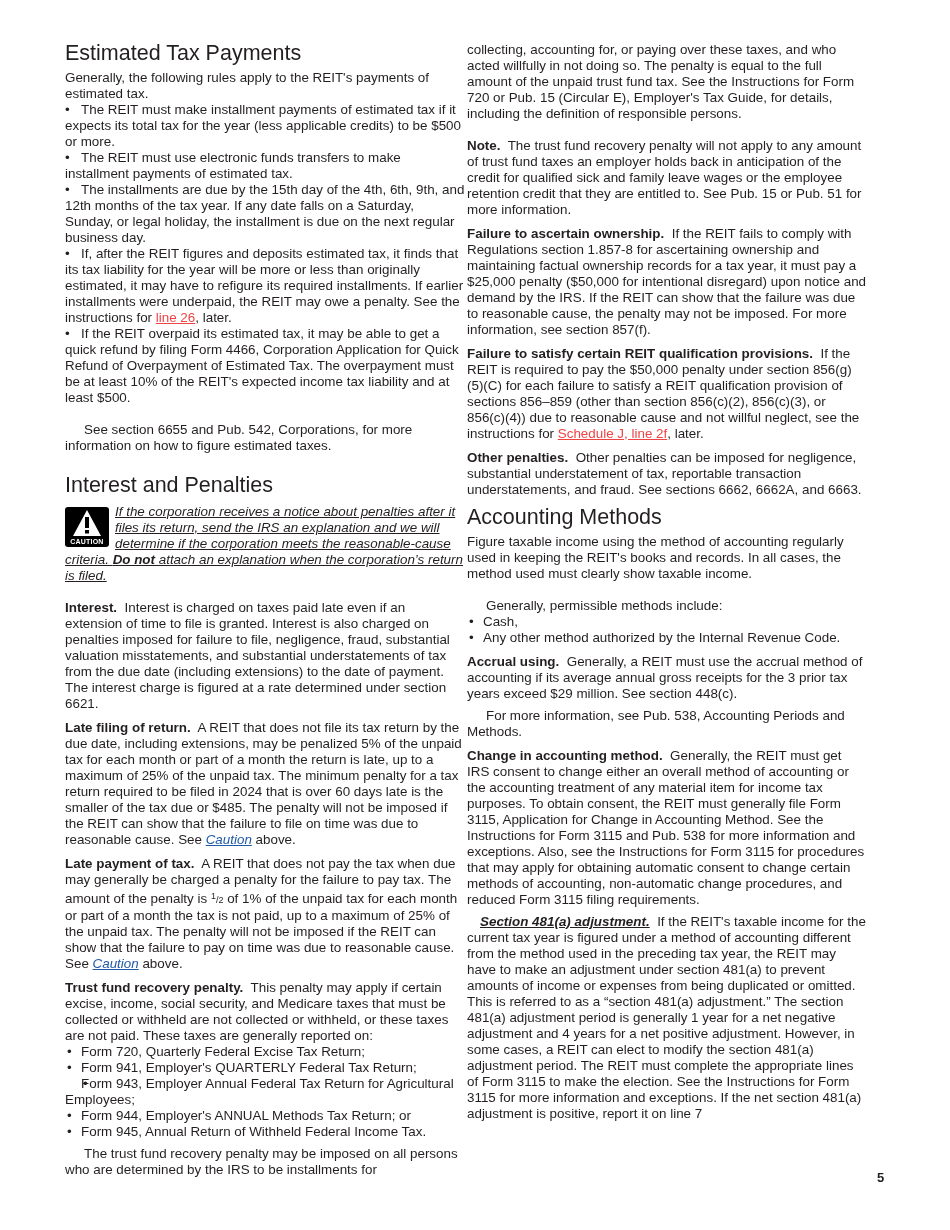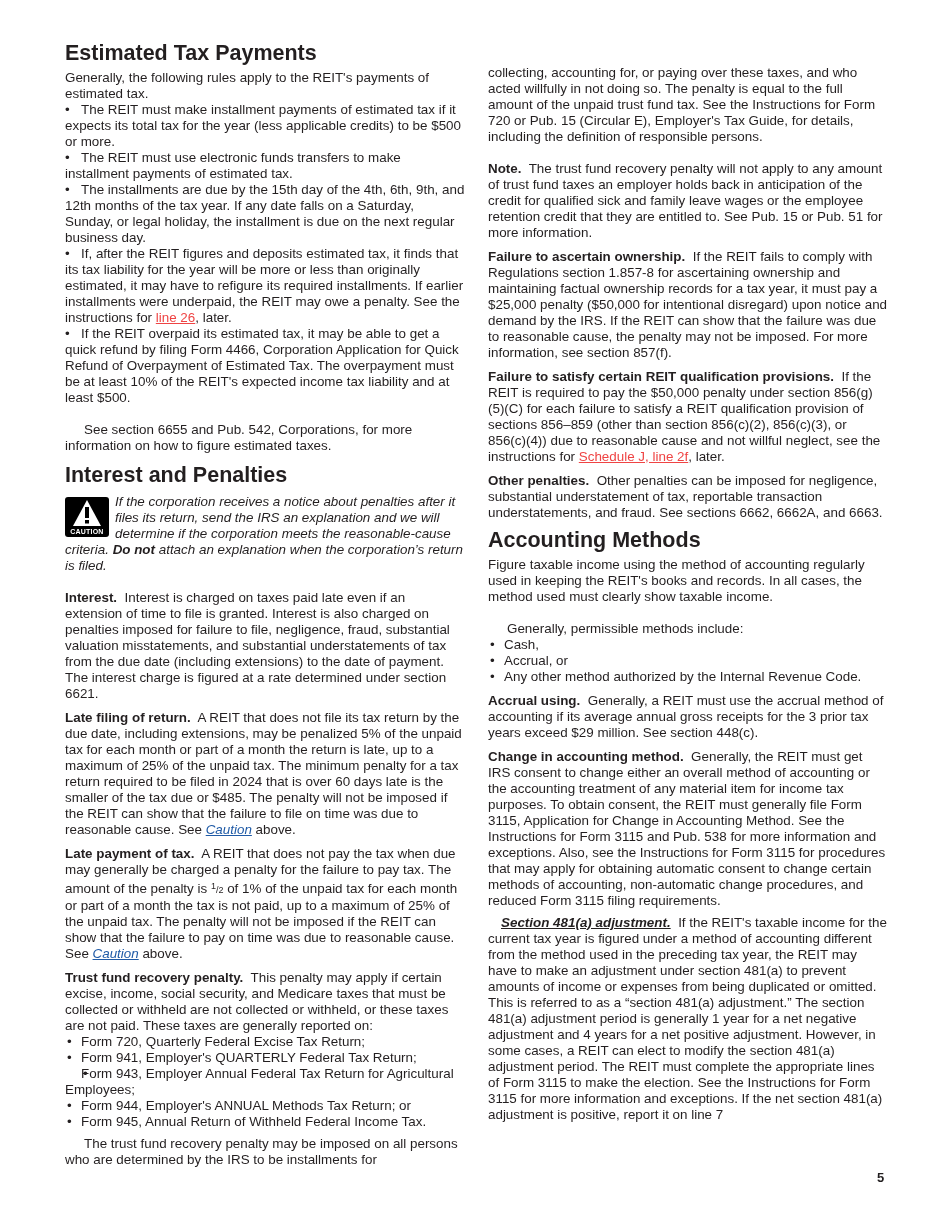--- a/index.html
+++ b/index.html
@@ -3,39 +3,39 @@
 <meta charset="utf-8">
 <style>
   html, body { margin: 0; padding: 0; background: #ffffff; }
   body {
     width: 950px; height: 1230px; position: relative; overflow: hidden;
     font-family: "Liberation Sans", sans-serif; color: #231f20;
     font-size: 13.4px; line-height: 16px;
   }
   .col { position: absolute; top: 40px; width: 400px; }
   .col-left { left: 65px; }
-  .col-right { left: 488px; top: 42px; margin-top: 23px; }
+  .col-right { left: 467px; top: 42px; }
   h2 {
-    font-family: "Liberation Sans", sans-serif; font-weight: bold;
+    font-family: "Liberation Sans", sans-serif; font-weight: normal;
     font-size: 21.5px; line-height: 26px; margin: 0 0 4px 0; color: #231f20;
   }
   p { margin: 0; }
   .gap-s { margin-top: 6px; }
   .gap-m { margin-top: 8px; }
   .gap-l { margin-top: 16px; }
   .indent { text-indent: 19px; }
   .bullet { padding-left: 0; }
   .bullet .dot { display: inline-block; width: 16px; text-indent: 0; }
   .list { list-style: none; margin: 0; padding: 0; }
   .list li { position: relative; padding-left: 16px; }
   .list li::before { content: "\2022"; position: absolute; left: 2px; top: 0; }
   .bl { font-weight: bold; text-align: center; }
   .link { color: #ef4444; }
   .link-i { color: #1f5aa6; text-decoration: underline; font-style: italic; }
-  .caution-block { position: relative; font-style: italic; margin-top: 6px; }
+  .caution-block { position: relative; font-style: italic; margin-top: 6px; text-decoration: underline; }
   .caution-icon {
     float: left; width: 44px; height: 40px; margin: 3px 6px 0 0;
     background: #000; border-radius: 3px; position: relative;
   }
   .caution-icon svg { position: absolute; left: 7px; top: 2px; }
   .caution-label {
     position: absolute; bottom: 1px; left: 0; width: 44px; text-align: center;
     color: #fff; font-size: 7px; font-weight: bold; font-style: normal;
     line-height: 8px; letter-spacing: 0.2px;
   }
@@ -52,21 +52,21 @@
 <div class="col col-left">
   <h2>Estimated Tax Payments</h2>
   <p>Generally, the following rules apply to the REIT's payments of estimated tax.</p>
   <p class="bullet"><span class="dot">•</span><span>The REIT must make installment payments of estimated tax if it expects its total tax for the year (less applicable credits) to be $500 or more.</span></p>
   <p class="bullet"><span class="dot">•</span><span>The REIT must use electronic funds transfers to make installment payments of estimated tax.</span></p>
   <p class="bullet"><span class="dot">•</span><span>The installments are due by the 15th day of the 4th, 6th, 9th, and 12th months of the tax year. If any date falls on a Saturday, Sunday, or legal holiday, the installment is due on the next regular business day.</span></p>
   <p class="bullet"><span class="dot">•</span><span>If, after the REIT figures and deposits estimated tax, it finds that its tax liability for the year will be more or less than originally estimated, it may have to refigure its required installments. If earlier installments were underpaid, the REIT may owe a penalty. See the instructions for </span><a class="link" href="#">line 26</a><span>, later.</span></p>
   <p class="bullet"><span class="dot">•</span><span>If the REIT overpaid its estimated tax, it may be able to get a quick refund by filing Form 4466, Corporation Application for Quick Refund of Overpayment of Estimated Tax. The overpayment must be at least 10% of the REIT's expected income tax liability and at least $500.</span></p>
   <p class="indent gap-l">See section 6655 and Pub. 542, Corporations, for more information on how to figure estimated taxes.</p>
 
-  <h2 class="gap-m" style="margin-top:8px;">Interest and Penalties</h2>
+  <h2 class="gap-m" style="margin-top:18px;">Interest and Penalties</h2>
 
   <div class="caution-block">
     <div class="caution-icon">
       <svg width="30" height="28" viewBox="0 0 30 28">
         <polygon points="15,1 29,27 1,27" fill="#ffffff"></polygon>
         <rect x="13" y="8" width="4" height="11" fill="#000"></rect>
         <rect x="13" y="21" width="4" height="3.5" fill="#000"></rect>
       </svg>
       <span class="caution-label">CAUTION</span>
     </div>
@@ -95,21 +95,21 @@
   <p class="gap-l"><span class="bl">Note.</span>&nbsp; <span>The trust fund recovery penalty will not apply to any amount of trust fund taxes an employer holds back in anticipation of the credit for qualified sick and family leave wages or the employee retention credit that they are entitled to. See Pub. 15 or Pub. 51 for more information.</span></p>
   <p class="gap-m"><span class="bl">Failure to ascertain ownership.</span>&nbsp; <span>If the REIT fails to comply with Regulations section 1.857-8 for ascertaining ownership and maintaining factual ownership records for a tax year, it must pay a $25,000 penalty ($50,000 for intentional disregard) upon notice and demand by the IRS. If the REIT can show that the failure was due to reasonable cause, the penalty may not be imposed. For more information, see section 857(f).</span></p>
   <p class="gap-m"><span class="bl">Failure to satisfy certain REIT qualification provisions.</span>&nbsp; <span>If the REIT is required to pay the $50,000 penalty under section 856(g)(5)(C) for each failure to satisfy a REIT qualification provision of sections 856–859 (other than section 856(c)(2), 856(c)(3), or 856(c)(4)) due to reasonable cause and not willful neglect, see the instructions for </span><a class="link" href="#">Schedule J, line 2f</a><span>, later.</span></p>
   <p class="gap-m"><span class="bl">Other penalties.</span>&nbsp; <span>Other penalties can be imposed for negligence, substantial understatement of tax, reportable transaction understatements, and fraud. See sections 6662, 6662A, and 6663.</span></p>
 
   <h2 style="margin-top:6px;">Accounting Methods</h2>
   <p>Figure taxable income using the method of accounting regularly used in keeping the REIT's books and records. In all cases, the method used must clearly show taxable income.</p>
   <p class="indent gap-l">Generally, permissible methods include:</p>
   <ul class="list">
     <li>Cash,</li>
-    <li>Accrual, or</li>
     <li>Any other method authorized by the Internal Revenue Code.</li>
   </ul>
   <p class="gap-m"><span class="bl">Accrual using.</span>&nbsp; <span>Generally, a REIT must use the accrual method of accounting if its average annual gross receipts for the 3 prior tax years exceed $29 million. See section 448(c).</span></p>
+  <p class="indent gap-s">For more information, see Pub. 538, Accounting Periods and Methods.</p>
   <p class="gap-m"><span class="bl">Change in accounting method.</span>&nbsp; <span>Generally, the REIT must get IRS consent to change either an overall method of accounting or the accounting treatment of any material item for income tax purposes. To obtain consent, the REIT must generally file Form 3115, Application for Change in Accounting Method. See the Instructions for Form 3115 and Pub. 538 for more information and exceptions. Also, see the Instructions for Form 3115 for procedures that may apply for obtaining automatic consent to change certain methods of accounting, non-automatic change procedures, and reduced Form 3115 filing requirements.</span></p>
   <p class="gap-s" style="text-indent:13px;"><span class="run-in">Section 481(a) adjustment.</span>&nbsp; <span>If the REIT's taxable income for the current tax year is figured under a method of accounting different from the method used in the preceding tax year, the REIT may have to make an adjustment under section 481(a) to prevent amounts of income or expenses from being duplicated or omitted. This is referred to as a “section 481(a) adjustment.” The section 481(a) adjustment period is generally 1 year for a net negative adjustment and 4 years for a net positive adjustment. However, in some cases, a REIT can elect to modify the section 481(a) adjustment period. The REIT must complete the appropriate lines of Form 3115 to make the election. See the Instructions for Form 3115 for more information and exceptions. If the net section 481(a) adjustment is positive, report it on line 7</span></p>
 </div>
 
 <div class="page-num">5</div>
 
 </body></html>

